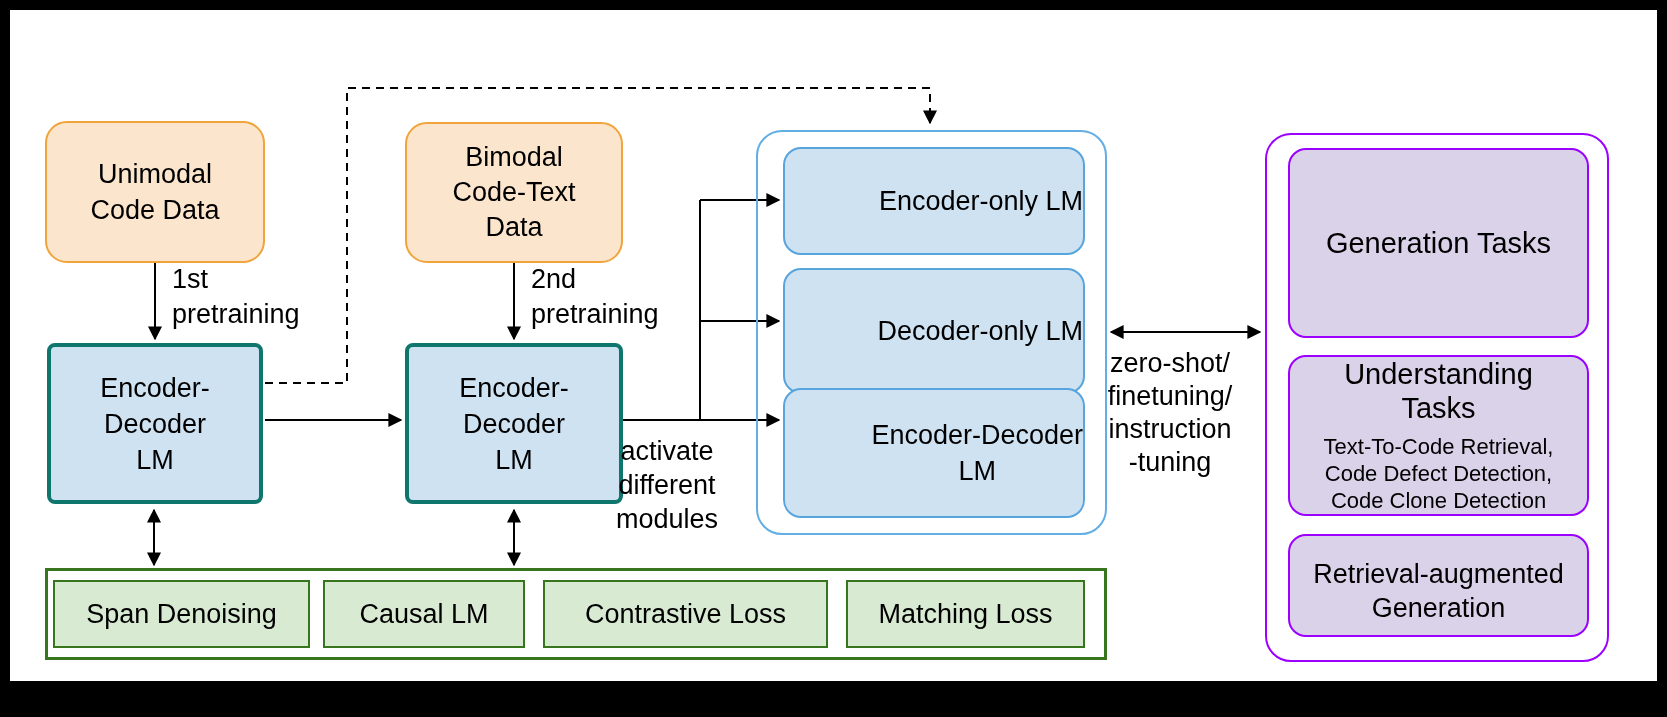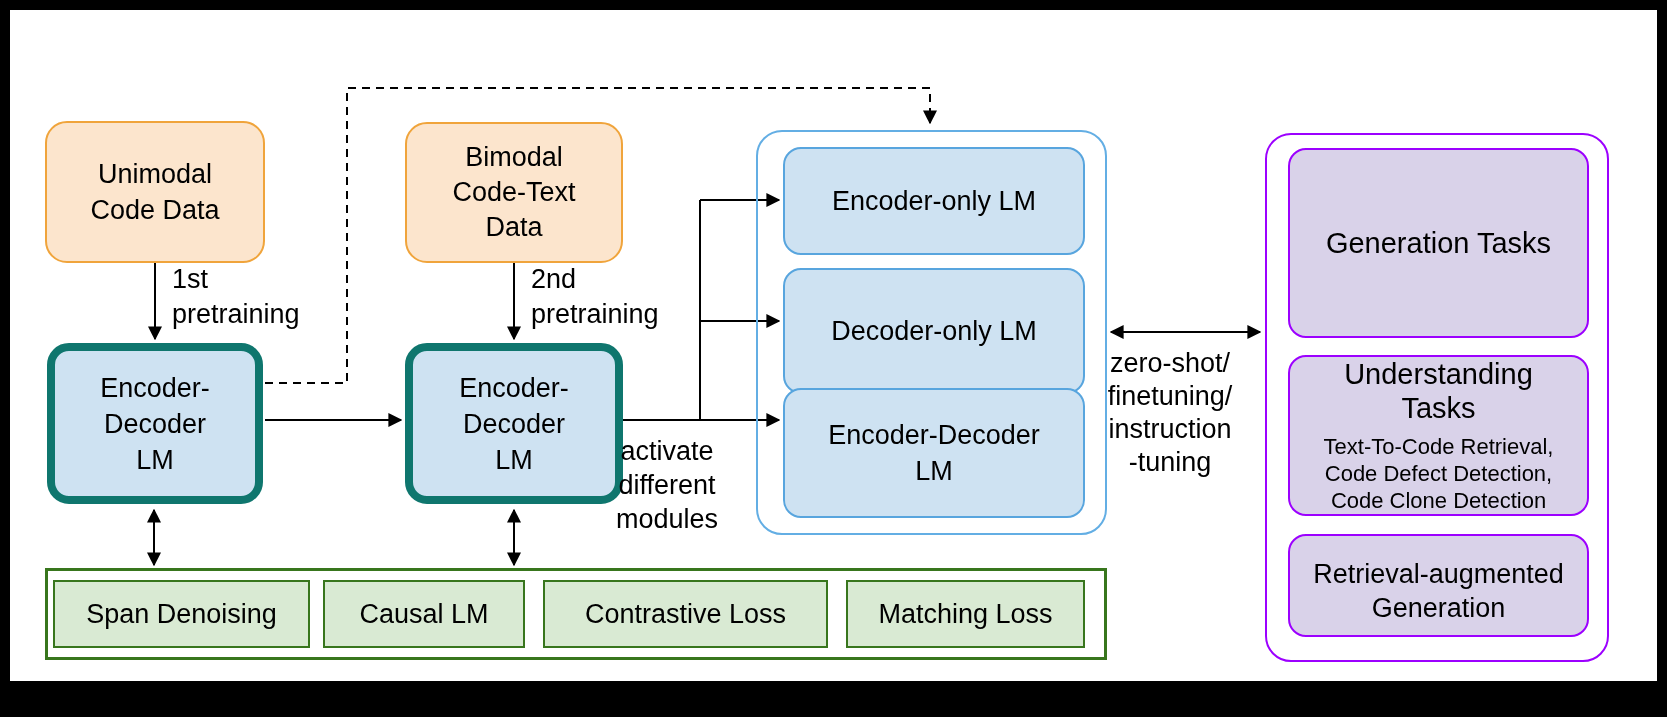--- a/index.html
+++ b/index.html
@@ -20,22 +20,22 @@
   .box {
     position:absolute;
     box-sizing:border-box;
     display:flex; align-items:center; justify-content:center;
     text-align:center;
     white-space:pre-line;
     line-height:36px;
     font-size:27px;
   }
   .orange  { background:#FCE5CD; border:2px solid #F0A43B; border-radius:22px; }
-  .bluebox { background:#CEE2F2; border:8px solid #0f766e; border-radius:22px; }
-  .modbox  { background:#CEE2F2; border:2px solid #58A5DE; border-radius:18px; }
+  .bluebox { background:#CEE2F2; border:4px solid #0f766e; border-radius:8px; }
+  .modbox  { background:#CEE2F2; border:2px solid #58A5DE; border-radius:18px;justify-content:flex-end; }
   .bluewrap{ background:transparent; border:2px solid #63AEE4; border-radius:26px; }
   .purwrap { background:transparent; border:2px solid #9C00FF; border-radius:26px; }
   .purbox  { background:#D9D2E9; border:2px solid #9C00FF; border-radius:18px;
              flex-direction:column; padding:10px 6px;gap:8px; }
   .purbox .ptitle { font-size:29px; line-height:34px; white-space:pre-line; }
   .purbox .pitems { font-size:22px; line-height:27px; white-space:pre-line; }
   .greenwrap { background:transparent; border:3px solid #38761D; box-sizing:border-box; position:absolute; }
   .greenbox  { background:#D9EAD3; border:2px solid #38761D; }
   .lbl {
     position:absolute; white-space:pre-line;

